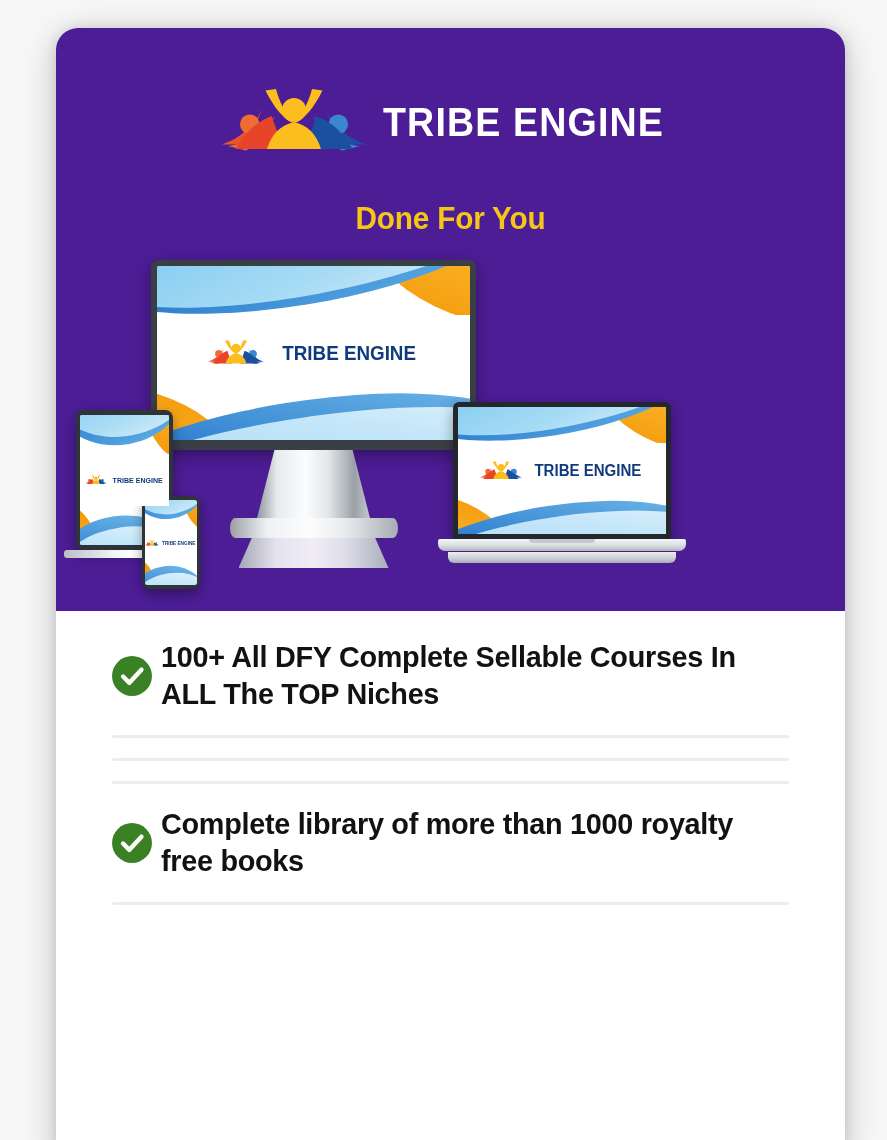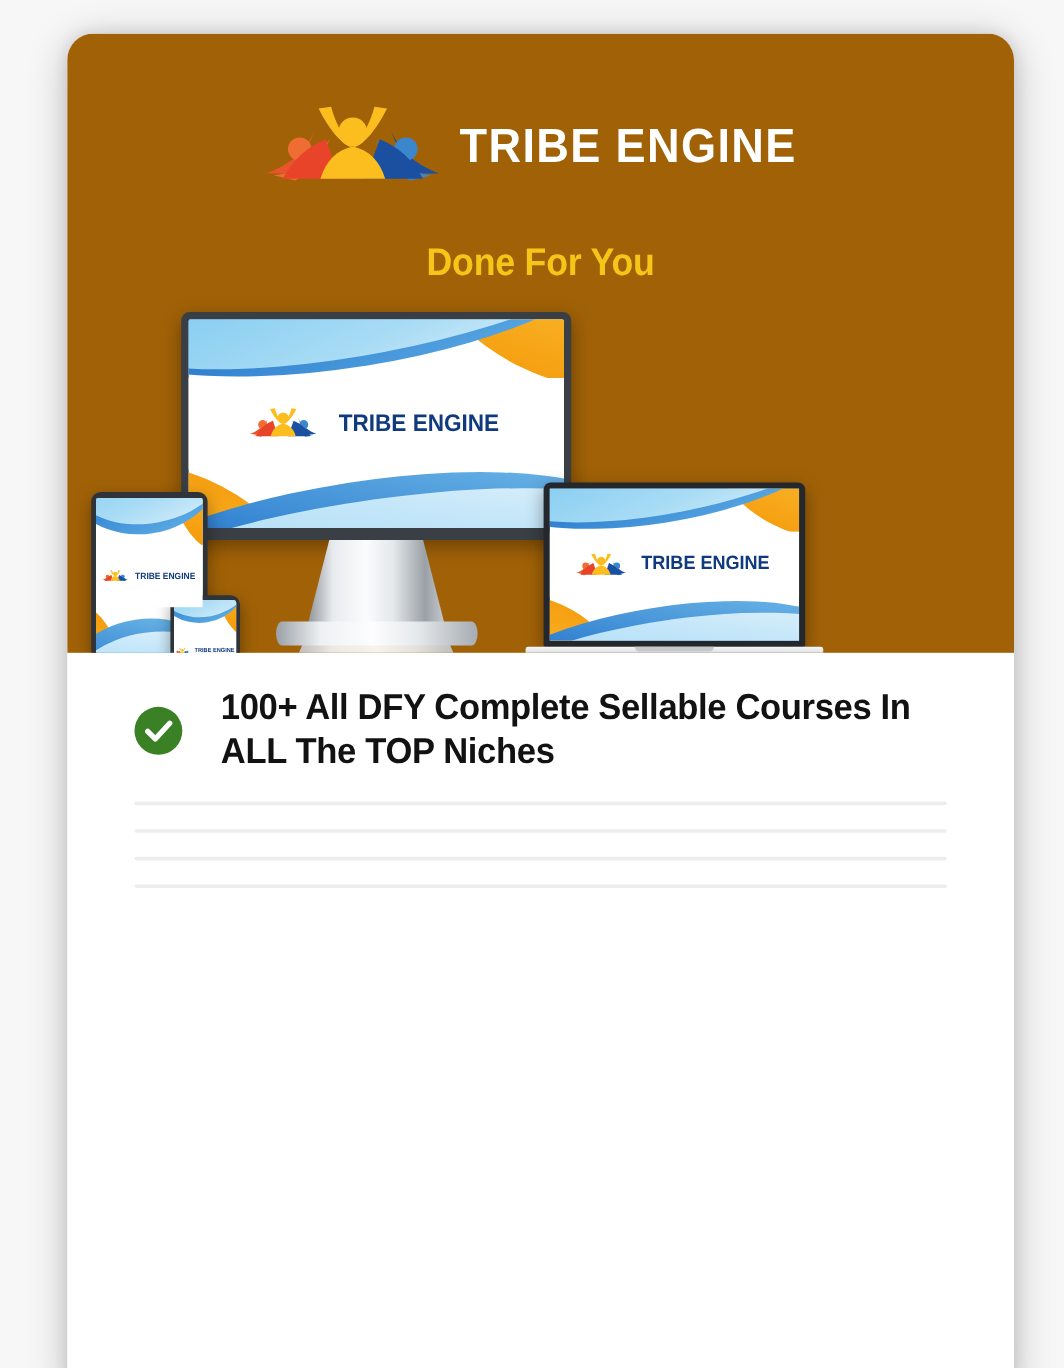--- a/index.html
+++ b/index.html
@@ -25,22 +25,22 @@
     height: 1130px;
     border-radius: 22px 22px 0 0;
     background: #ffffff;
     box-shadow: 0 6px 34px rgba(0,0,0,0.22), 0 0 12px rgba(0,0,0,0.10);
     overflow: hidden;
   }
 
   
   .hero {
     position: relative;
-    height: 516px;
-    background: #a16207;
+    height: 583px;
+    background: #4c1d95;
     overflow: hidden;
   }
 
   
   .brand {
     position: absolute;
     top: 58px;
     left: 0;
     width: 100%;
     display: flex;
@@ -253,21 +253,21 @@
     border-radius: 0 0 6px 6px;
   }
 
   
   .features {
     padding: 26px 0 0 0;
   }
   .feature-row {
     display: flex;
     align-items: center;
-    gap: 31px;
+    gap: 8px;
     padding: 0 56px 0 55px;
     min-height: 78px;
   }
   .check-icon { flex: 0 0 auto; width: 42px; height: 42px; display: block; }
   .feature-text {
     color: #121212;
     font-size: 30px;
     font-weight: 700;
     line-height: 1.22;
     letter-spacing: -0.3px;
@@ -465,17 +465,24 @@
     </div>
 
     <div class="divider"></div>
 
 
     <div class="divider"></div>
 
 
     <div class="divider"></div>
 
+    <div class="feature-row">
+      <svg class="check-icon" viewBox="0 0 40 40">
+        <circle cx="20" cy="20" r="19" fill="#3a8024"></circle>
+        <path d="M11.5 20.5 L17.5 26.5 L29 14" fill="none" stroke="#ffffff" stroke-width="4.2" stroke-linecap="round" stroke-linejoin="round"></path>
+      </svg>
+      <div class="feature-text">Complete library of more than 1000 royalty free books</div>
+    </div>
 
     <div class="divider"></div>
 
   </div>
 </div>
 
 </body></html>

